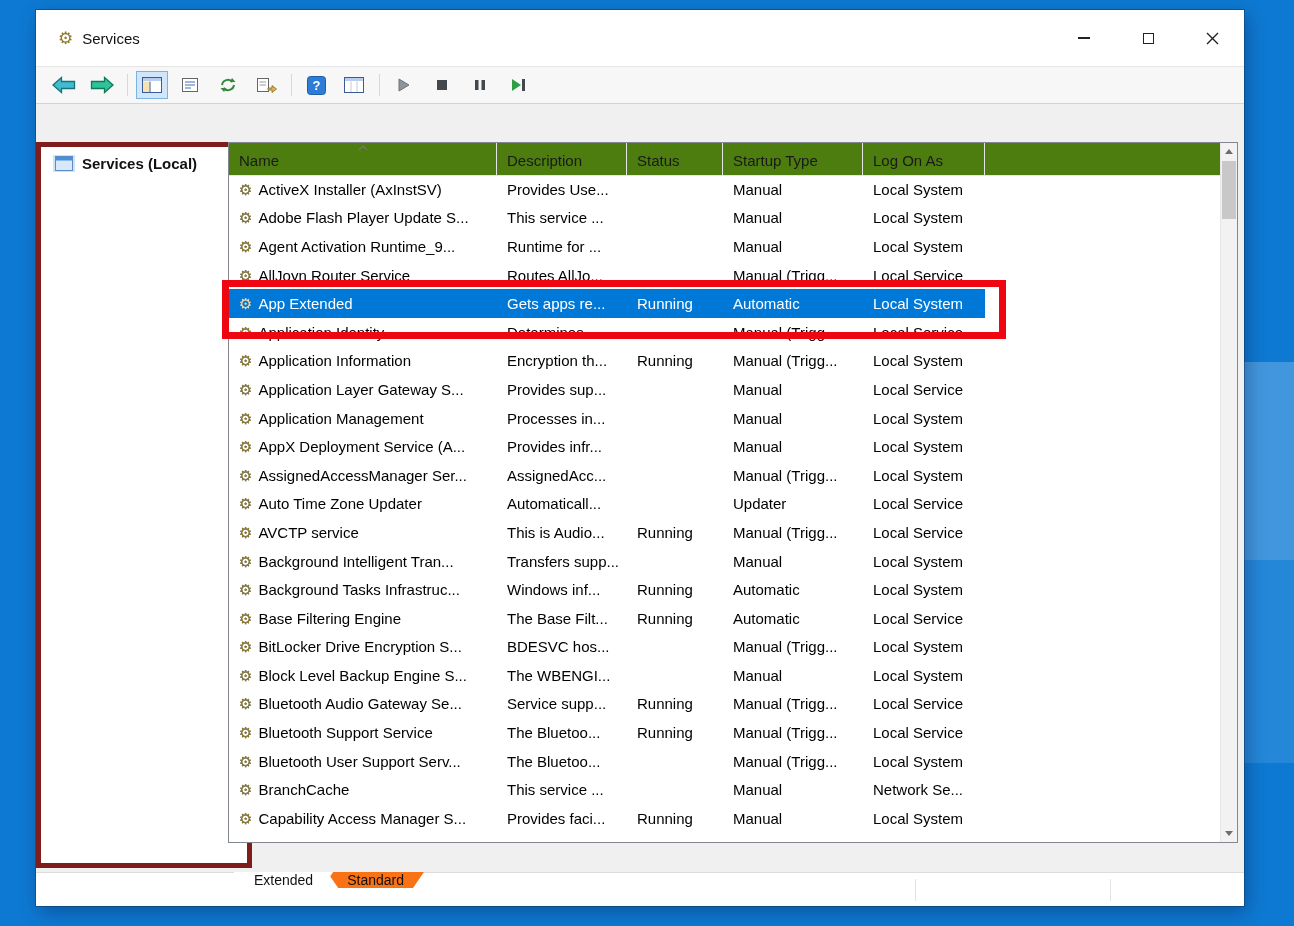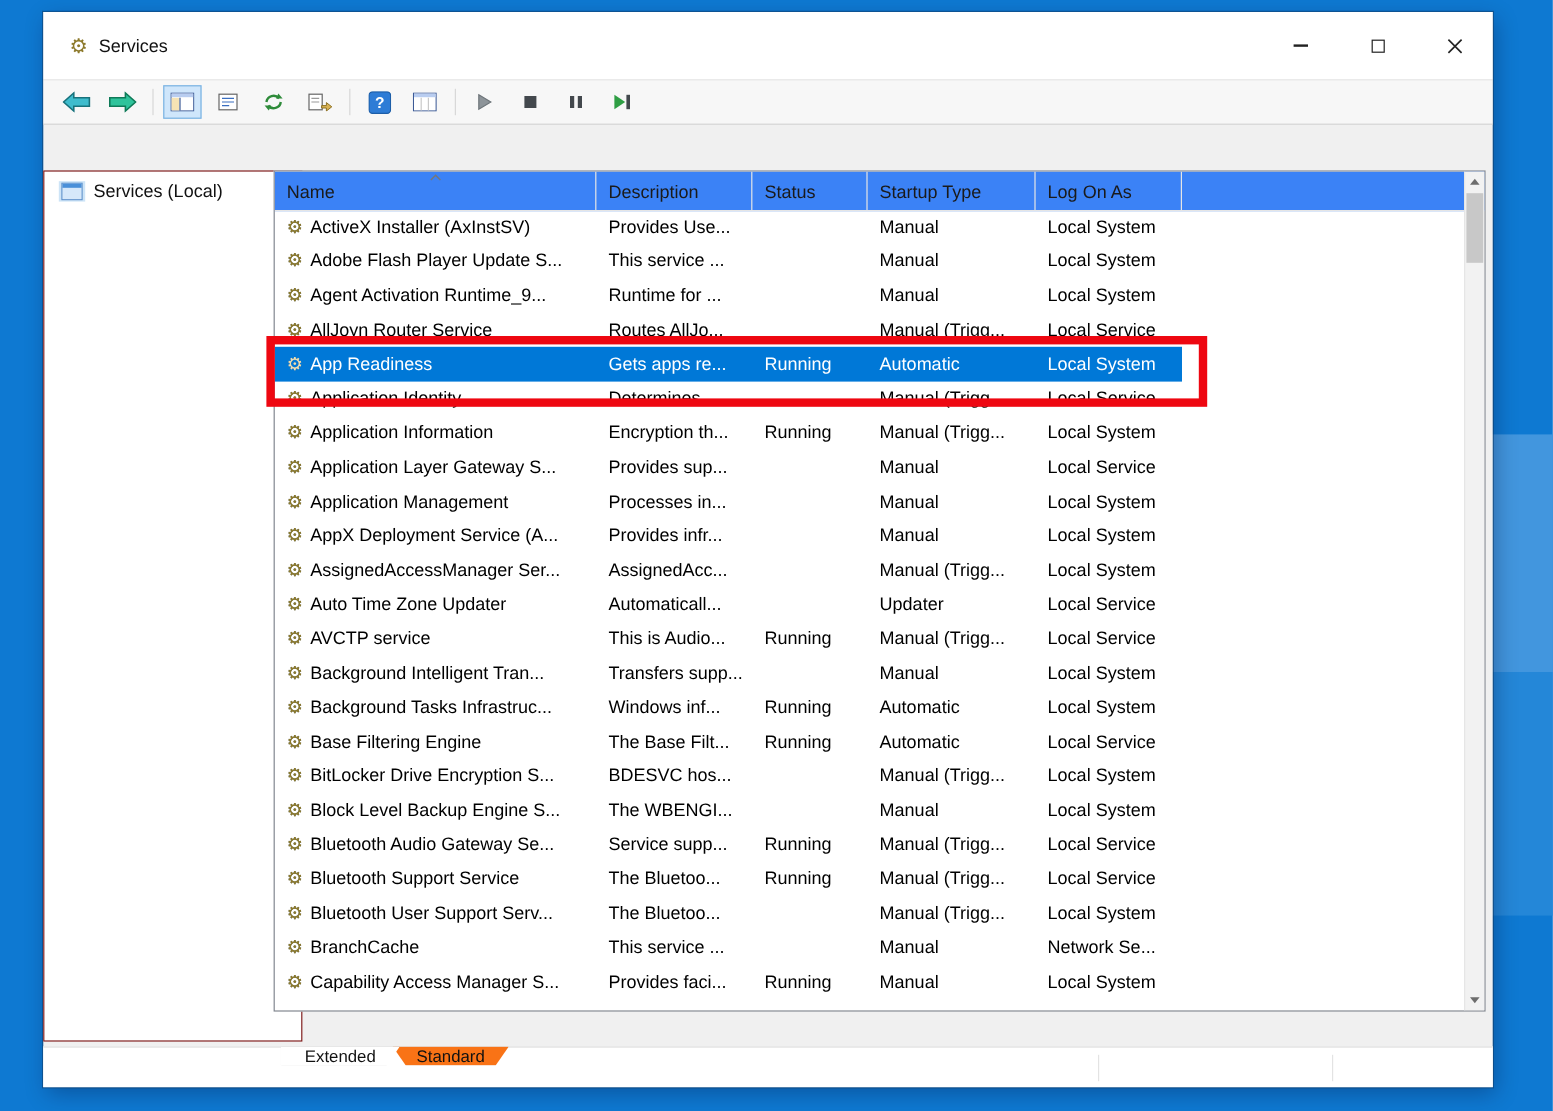--- a/index.html
+++ b/index.html
@@ -37,35 +37,35 @@
   .toolbar{height:38px;background:#f7f7f7;border-top:1px solid #e6e6e6;border-bottom:1px solid #d4d4d4;
     display:flex;align-items:center;padding-left:12px;box-sizing:border-box;}
   .tb-btn{min-width:32px;height:28px;display:flex;align-items:center;justify-content:center;
     margin-right:6px;border:1px solid transparent;box-sizing:border-box;}
   .tb-btn.active{background:#cfe6fb;border-color:#7ab2e2;}
   .tb-sep{width:1px;height:22px;background:#d8d8d8;margin:0 8px 0 3px;}
 
   
   .left-pane{
     position:absolute;left:0;top:132px;width:216px;height:726px;
-    background:#fff;border:1px solid #7f1d1d;box-sizing:border-box;
+    background:#fff;border:5px solid #7f1d1d;box-sizing:border-box;font-weight:bold;
   }
   .tree-item{display:flex;align-items:center;gap:7px;padding:8px 0 0 12px;}
   .tree-icon-wrap{background:#cde4f7;padding:1px 2px;display:flex;}
   .tree-label{font-size:15px;color:#111;}
 
   .right-area{position:absolute;left:192px;top:132px;width:1010px;height:727px;}
   .list-panel{
     position:absolute;left:0;top:0;width:100%;height:701px;
     background:#fff;border:1px solid #828790;box-sizing:border-box;overflow:hidden;
   }
 
   
   .list-header{display:grid;grid-template-columns:268px 130px 96px 140px 122px 1fr;height:32px;
-    border-bottom:1px solid #e5e5e5;background:#3b82f6;}
+    border-bottom:1px solid #e5e5e5;background:#4d7c0f;}
   .hcell{position:relative;display:flex;align-items:flex-end;padding:0 0 6px 10px;font-size:15px;color:#1a1a1a;
     border-right:1px solid #e5e5e5;box-sizing:border-box;white-space:nowrap;}
   .hcell.c-fill{border-right:none;}
   .sort-indicator{position:absolute;top:2px;left:50%;transform:translateX(-50%);}
 
   
   .rows{position:absolute;left:0;top:32px;right:0;}
   .row{display:grid;grid-template-columns:268px 130px 96px 140px 122px 1fr;height:28.6px;position:relative;}
   .row .cell{display:flex;align-items:center;padding-left:10px;font-size:15px;white-space:nowrap;overflow:hidden;z-index:1;}
   .row .cell.name{padding-left:10px;gap:6px;}
@@ -287,21 +287,21 @@
     </div>
     <div class="cell">Routes AllJo...</div>
     <div class="cell"></div>
     <div class="cell">Manual (Trigg...</div>
     <div class="cell">Local Service</div>
     <div class="cell filler"></div>
   </div>
           <div class="row selected">
     <div class="cell name">
       <span class="gear">⚙</span>
-      <span class="txt">App Readiness</span>
+      <span class="txt">App Extended</span>
     </div>
     <div class="cell">Gets apps re...</div>
     <div class="cell">Running</div>
     <div class="cell">Automatic</div>
     <div class="cell">Local System</div>
     <div class="cell filler"></div>
   </div>
           <div class="row">
     <div class="cell name">
       <span class="gear">⚙</span>

